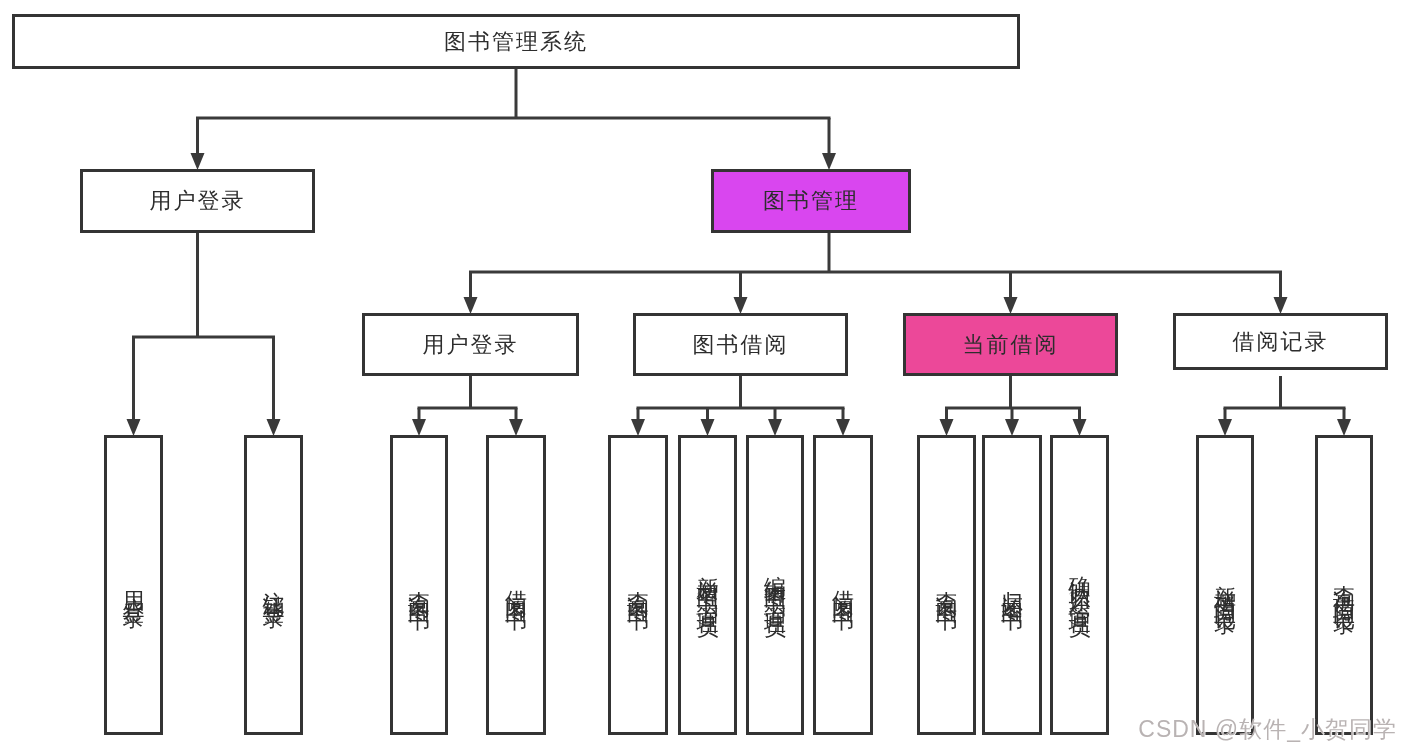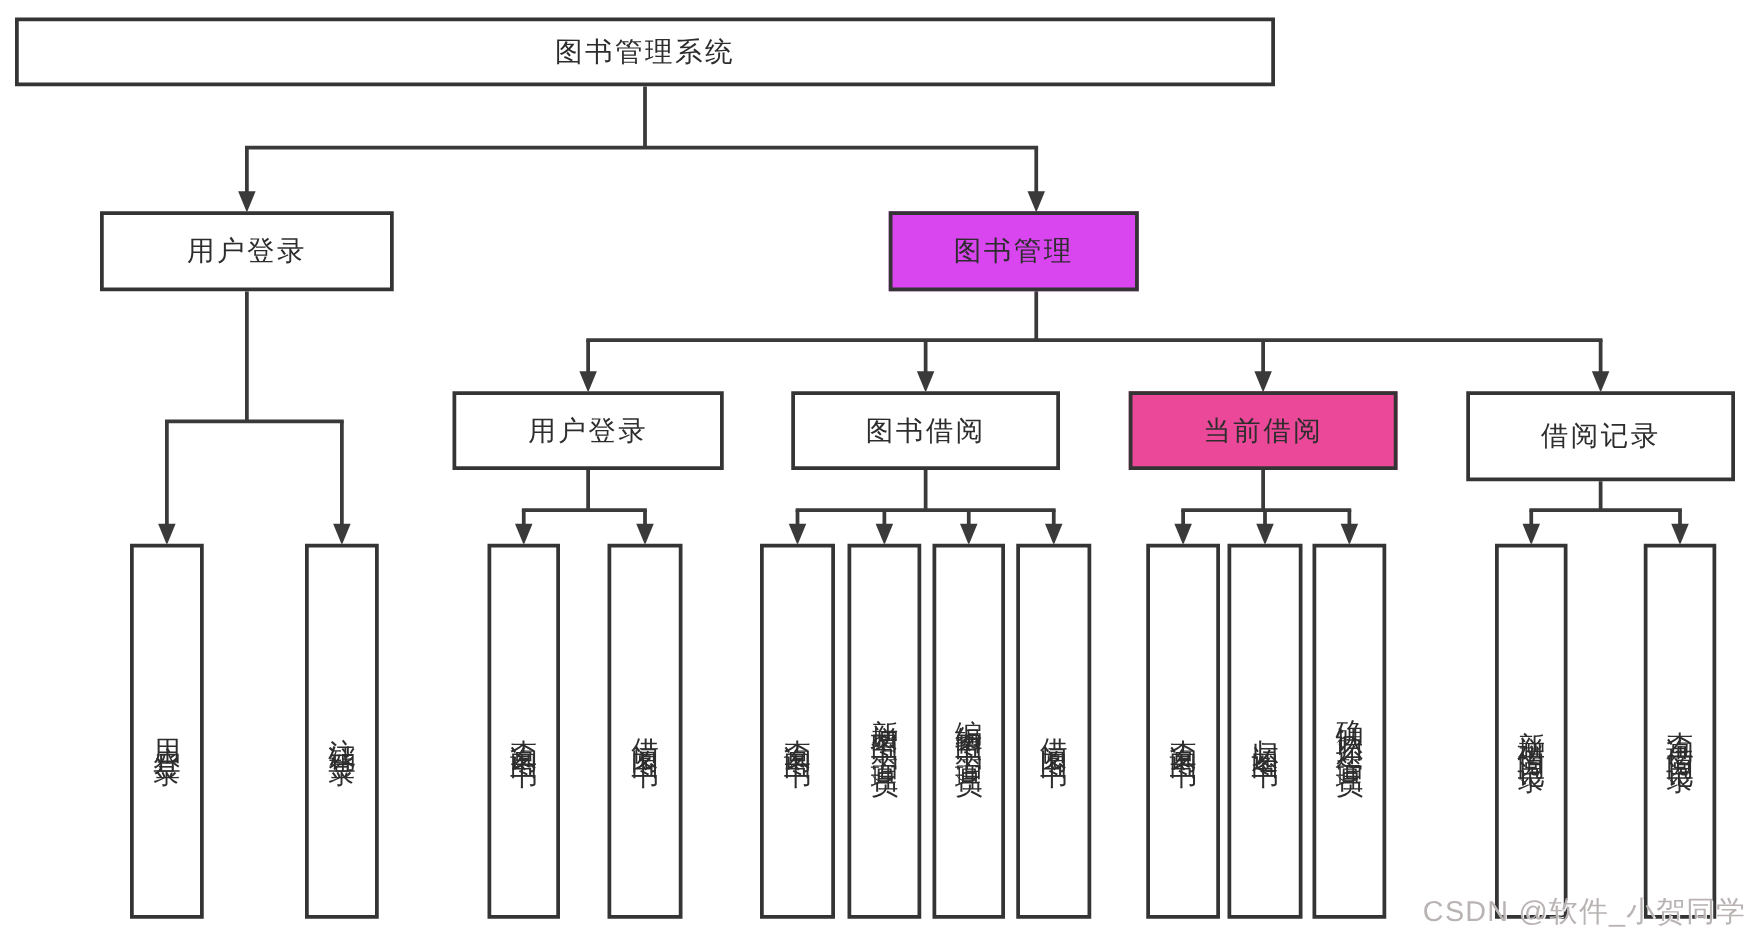--- a/index.html
+++ b/index.html
@@ -126,21 +126,21 @@
       </div>
       <div class="node" style="left: 362px; top: 313px; width: 217px; height: 63px; border-color: rgb(52, 52, 52); background: rgb(255, 255, 255);">
         <span class="lbl" style="color: rgb(45, 45, 45);">用户登录</span>
       </div>
       <div class="node" style="left: 633px; top: 313px; width: 215px; height: 63px; border-color: rgb(52, 52, 52); background: rgb(255, 255, 255);">
         <span class="lbl" style="color: rgb(45, 45, 45); text-align: center;">图书借阅</span>
       </div>
       <div class="node" style="left: 903px; top: 313px; width: 215px; height: 63px; border-color: rgb(52, 52, 52); background: #ec4899;">
         <span class="lbl" style="color: rgb(45, 45, 45);">当前借阅</span>
       </div>
-      <div class="node" style="left: 1173px; top: 313px; width: 215px; height: 72px; border-color: rgb(52, 52, 52); background: rgb(255, 255, 255);">
+      <div class="node" style="left: 1173px; top: 313px; width: 215px; height: 57px; border-color: rgb(52, 52, 52); background: rgb(255, 255, 255);">
         <span class="lbl" style="color: rgb(45, 45, 45);">借阅记录</span>
       </div>
       <div class="node v" style="left: 104px; top: 435px; width: 59px; height: 300px; border-color: rgb(52, 52, 52); background: rgb(255, 255, 255);">
         <span class="lbl" style="color: rgb(45, 45, 45);">用户登录</span>
       </div>
       <div class="node v" style="left: 244px; top: 435px; width: 59px; height: 300px; border-color: rgb(52, 52, 52); background: rgb(255, 255, 255);">
         <span class="lbl" style="color: rgb(45, 45, 45);">注销登录</span>
       </div>
       <div class="node v" style="left: 390px; top: 435px; width: 58px; height: 300px; border-color: rgb(52, 52, 52); background: rgb(255, 255, 255);">
         <span class="lbl" style="color: rgb(45, 45, 45);">查询图书</span>

